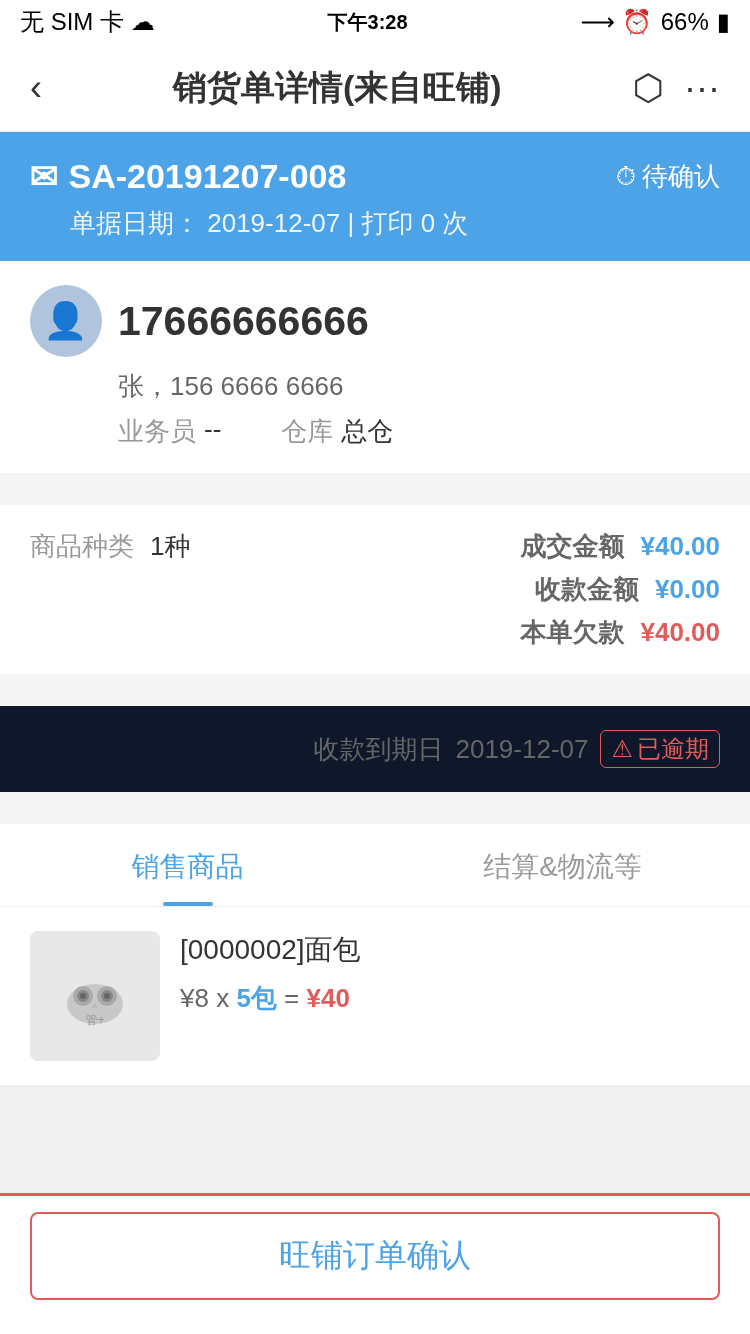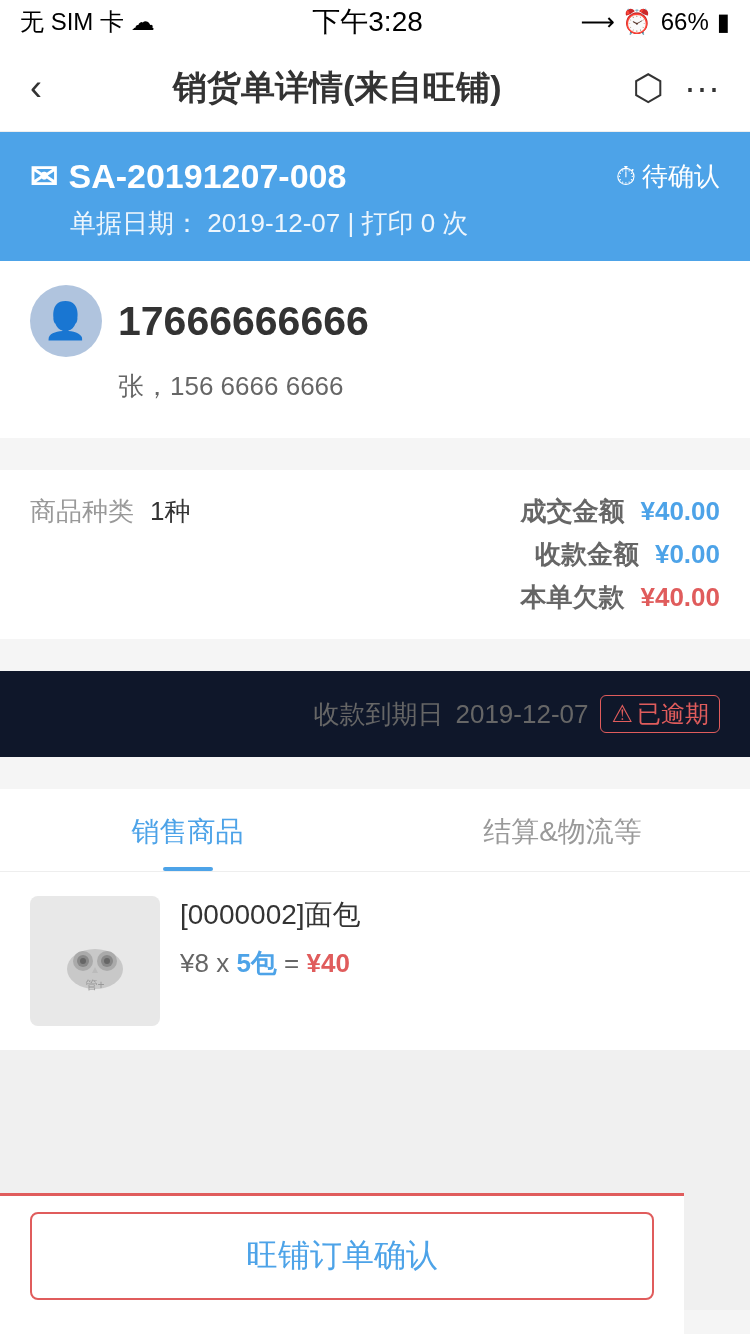--- a/index.html
+++ b/index.html
@@ -19,21 +19,21 @@
       height: 44px;
       background: #fff;
       display: flex;
       align-items: center;
       justify-content: space-between;
       padding: 16px 20px;
       font-size: 24px;
       color: #000;
     }
     .status-bar-left { display: flex; align-items: center; gap: 8px; }
-    .status-bar-center { font-size: 28px; font-weight: 400; }
+    .status-bar-center { font-size: 20px; font-weight: 700; }
     .status-bar-right { display: flex; align-items: center; gap: 8px; font-size: 24px; }
 
     
     .nav-bar {
       width: 750px;
       height: 88px;
       background: #fff;
       display: flex;
       align-items: center;
       justify-content: space-between;
@@ -257,21 +257,21 @@
     .gray-area {
       background: #f0f0f0;
       flex: 1;
       min-height: 260px;
     }
 
     
     .bottom-bar {
       position: fixed;
       bottom: 0;
-      width: 684px;
+      width: 750px;
       background: #fff;
       padding: 16px 30px 34px 30px;
       border-top: 3px solid #e05c5c;
     }
     .confirm-btn {
       width: 100%;
       height: 88px;
       border: 2px solid #e05c5c;
       border-radius: 8px;
       background: #fff;
@@ -330,20 +330,30 @@
 </div>
 
 <div class="customer-section">
   <div class="customer-top">
     <div class="avatar">
       <span>👤</span>
     </div>
     <div class="customer-name">17666666666</div>
   </div>
   <div class="customer-info">张，156 6666 6666</div>
+  <div class="customer-meta">
+    <div class="meta-item">
+      <span class="meta-label">业务员</span>
+      <span class="meta-value">--</span>
+    </div>
+    <div class="meta-item">
+      <span class="meta-label">仓库</span>
+      <span class="meta-value">总仓</span>
+    </div>
+  </div>
 </div>
 
 <div class="divider"></div>
 
 <div class="info-section">
   <div class="info-row">
     <div class="info-left">
       <span class="info-left-label">商品种类</span>
       <span class="info-left-value">1种</span>
     </div>

